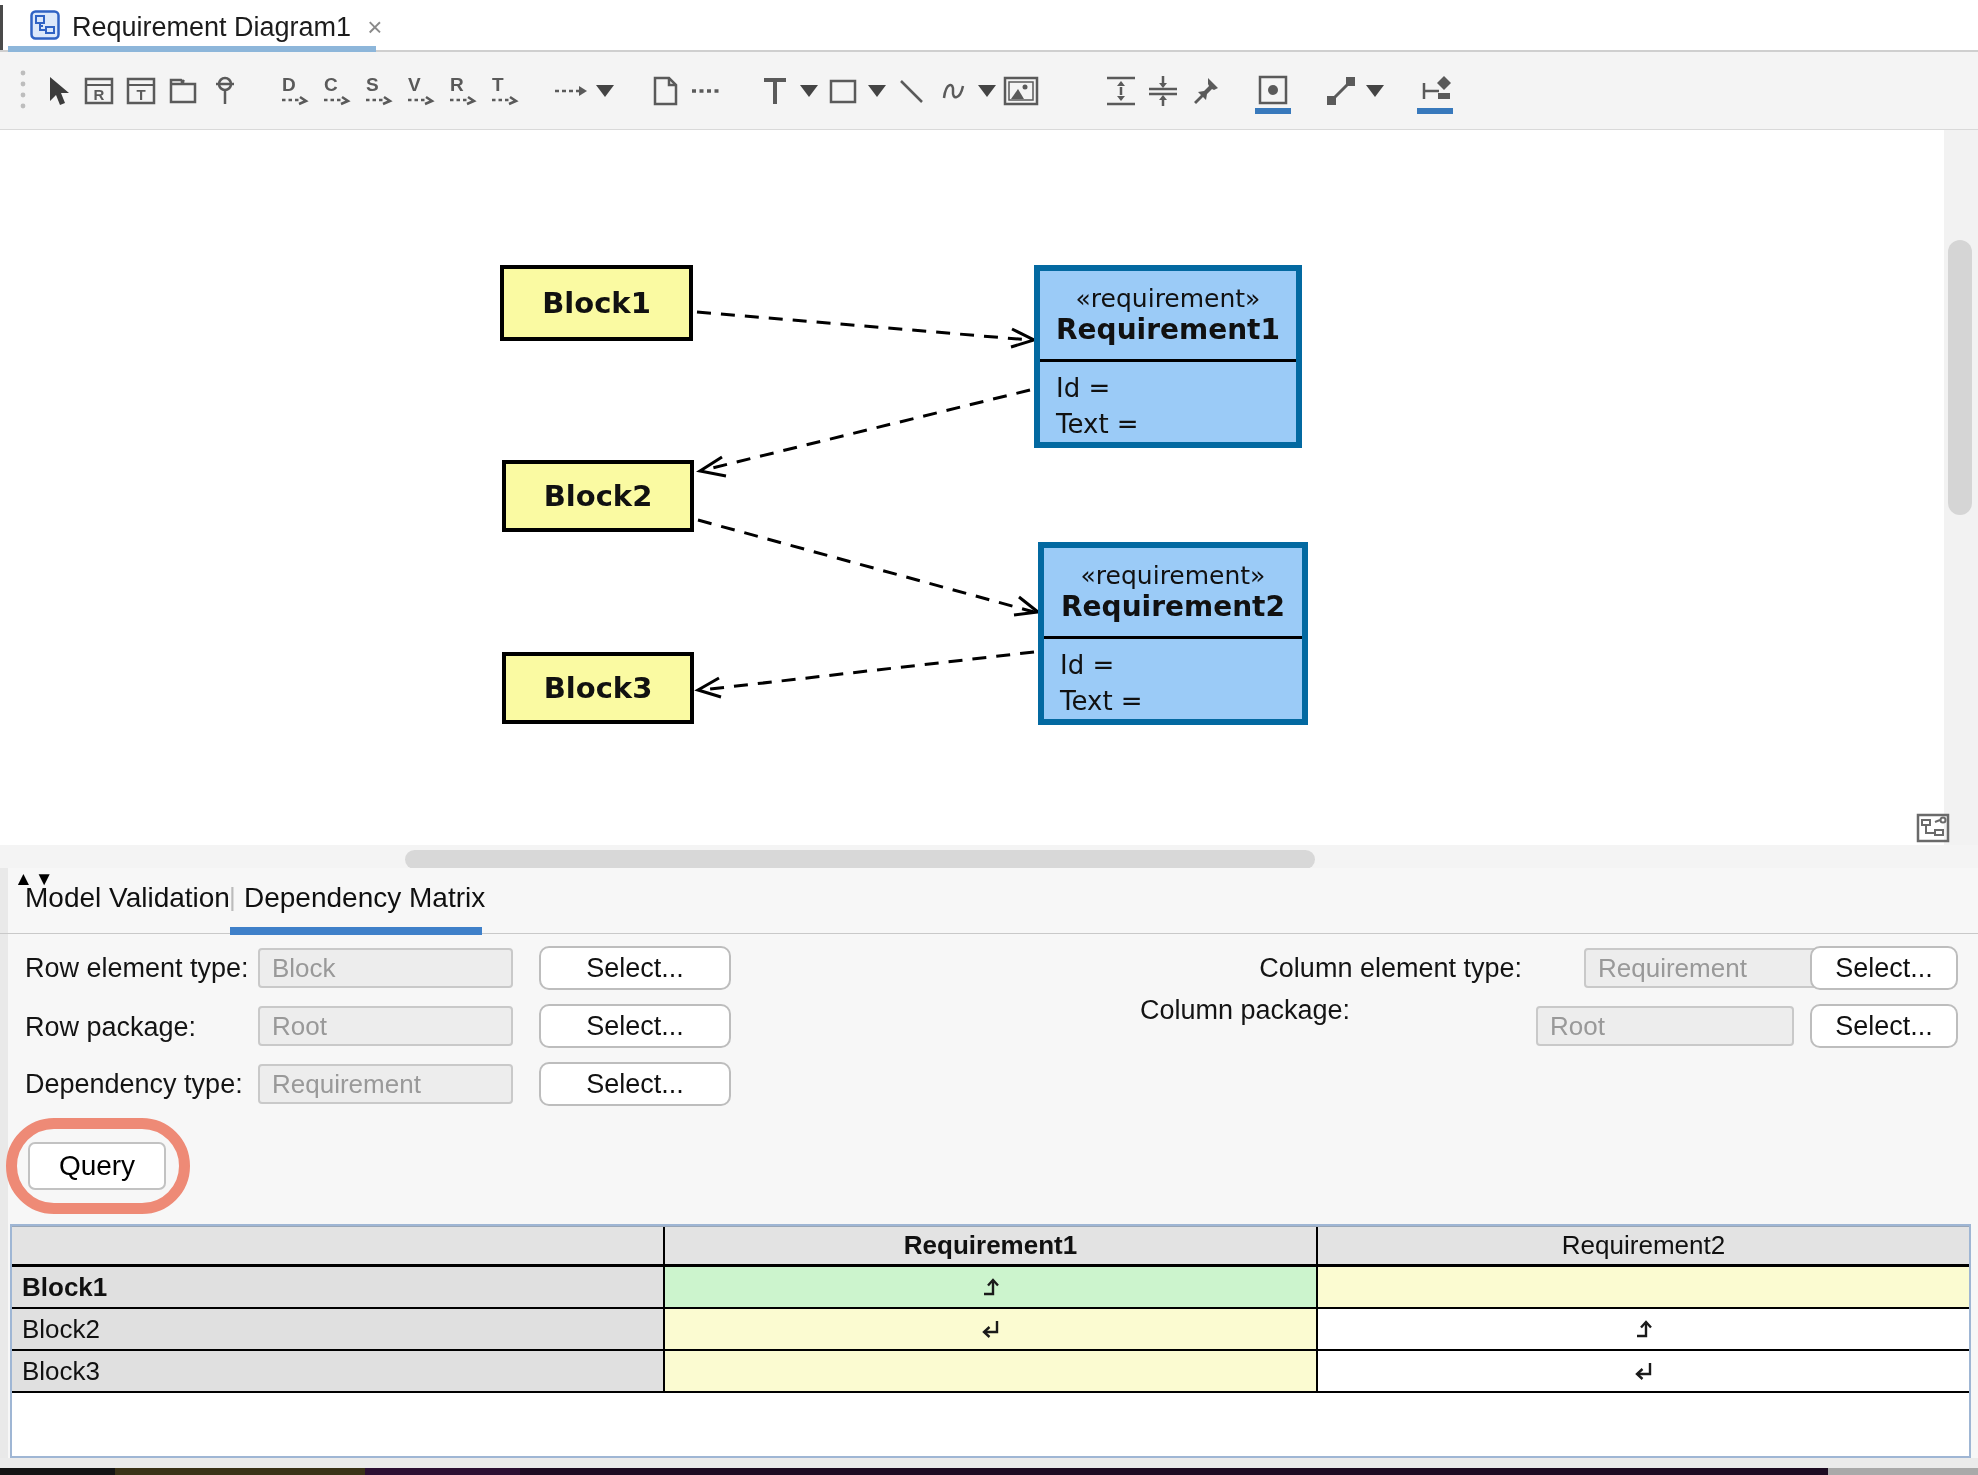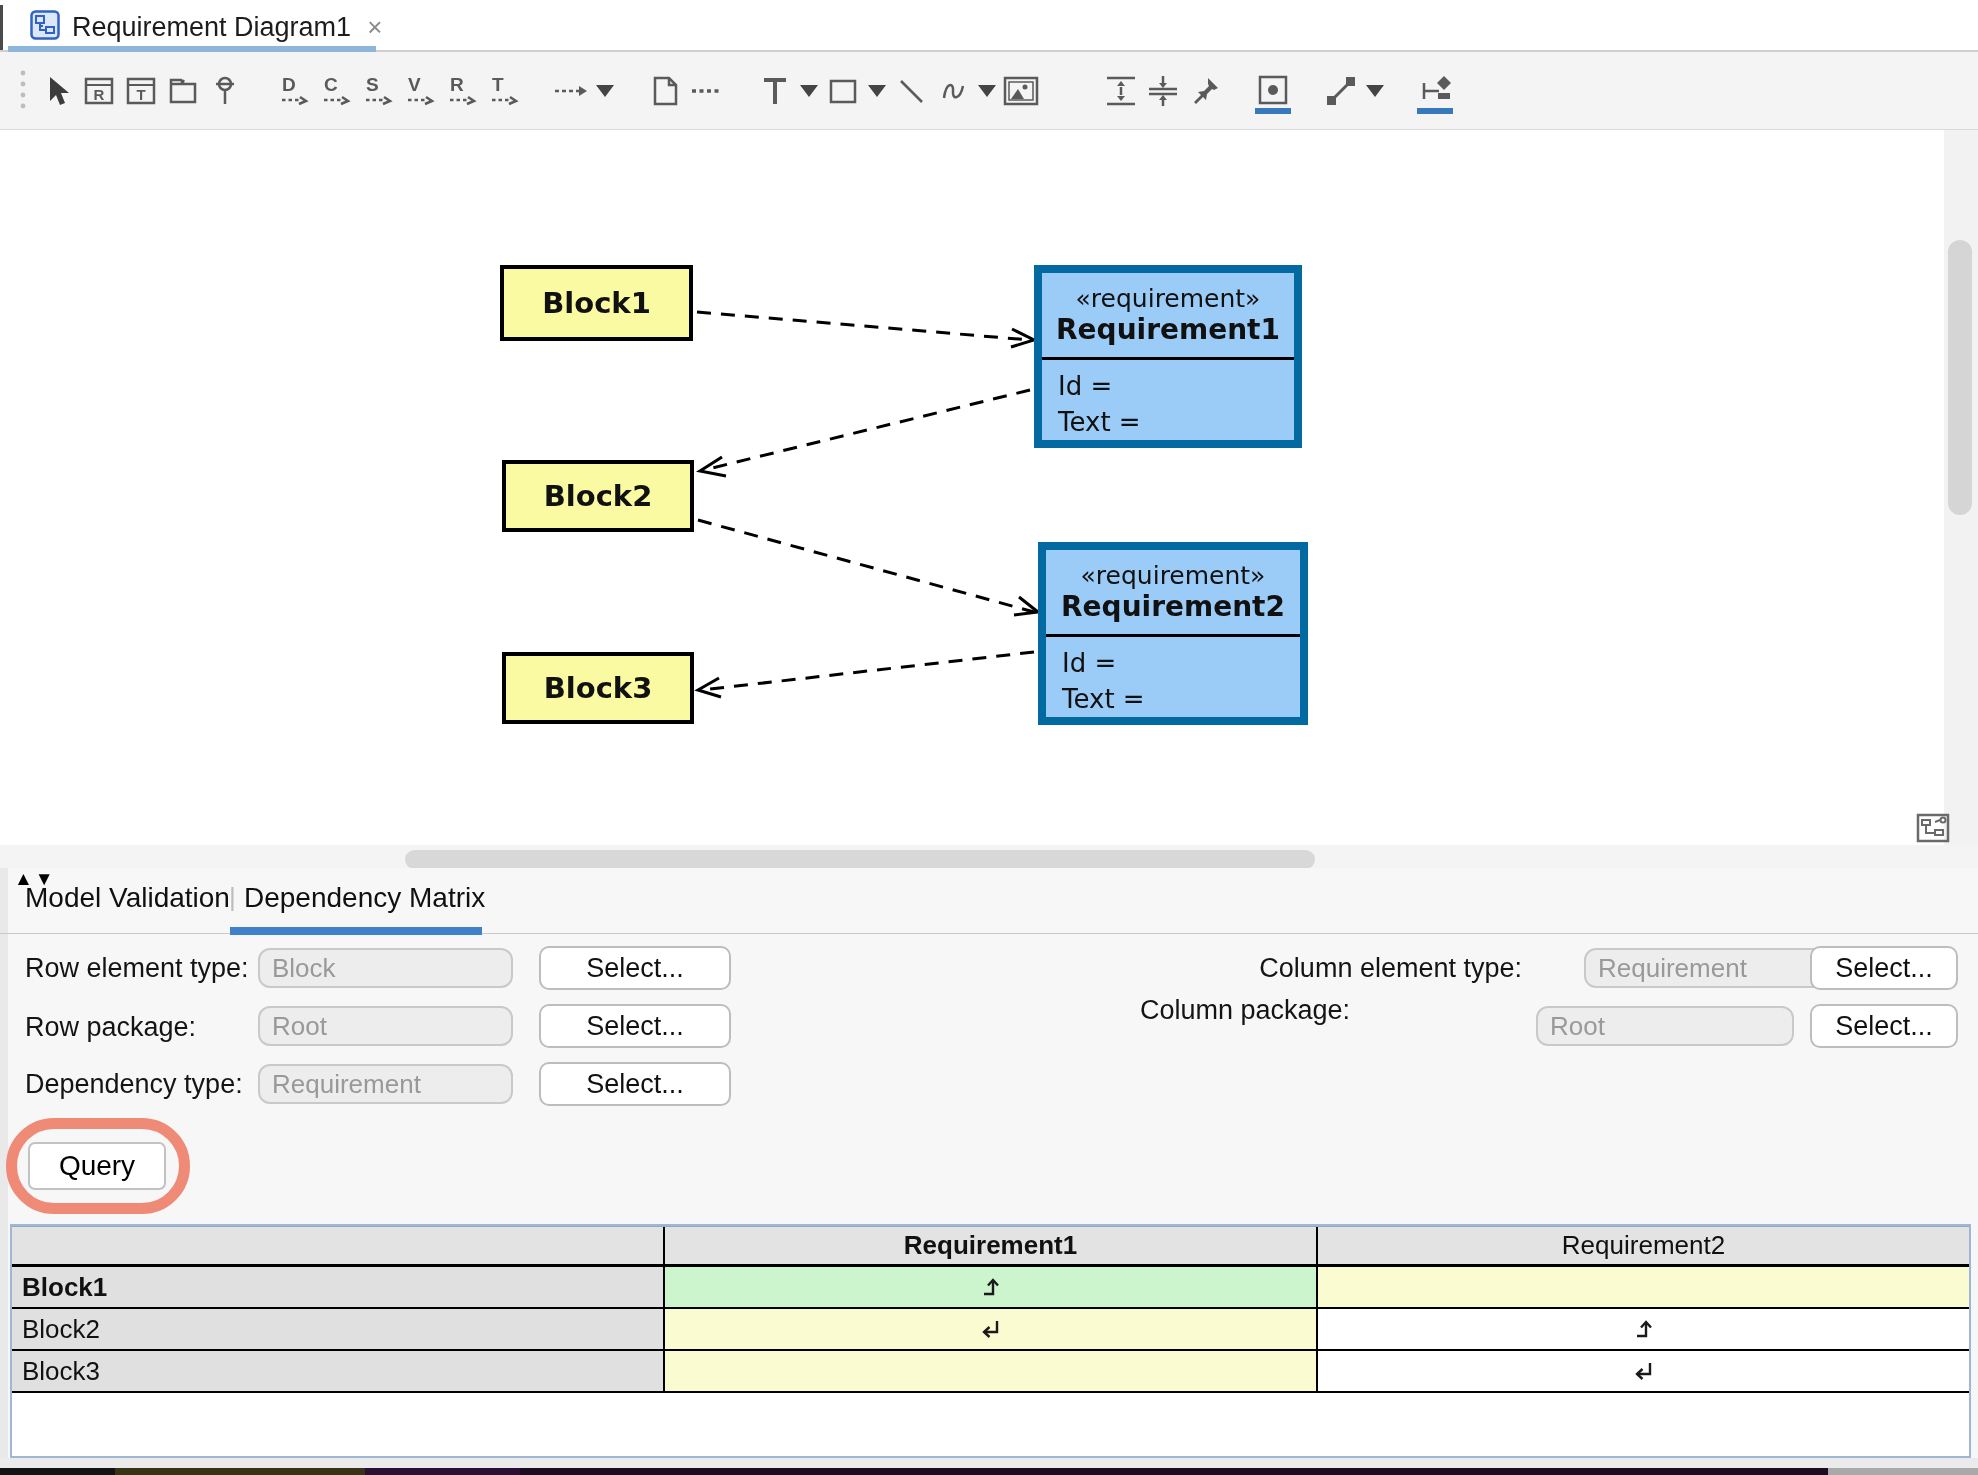--- a/index.html
+++ b/index.html
@@ -24,21 +24,21 @@
   .tool svg { display:block; }
   .caret { width:0; height:0; border-left:9px solid transparent; border-right:9px solid transparent; border-top:12px solid #444; }
   .gapL { margin-left:26px; }
   .gapXL { margin-left:58px; }
 
   
   #canvas { position:absolute; left:0; top:130px; width:1978px; height:715px; background:#fff; }
   #arrow-layer { position:absolute; left:0; top:0; }
   .block { position:absolute; background:#fafaa2; border:4px solid #000; display:flex; align-items:center; justify-content:center;
            font-family:"DejaVu Sans", sans-serif; font-weight:bold; font-size:29px; color:#111; }
-  .req { position:absolute; background:#9bcbf7; border:8px solid #0369a1; display:flex; flex-direction:column;
+  .req { position:absolute; background:#9bcbf7; border:6px solid #0369a1; display:flex; flex-direction:column;
          font-family:"DejaVu Sans", sans-serif; color:#111; }
   .req-head { height:95px; border-bottom:3px solid #000; display:flex; flex-direction:column; align-items:center; justify-content:center; }
   .req-stereo { font-size:25px; }
   .req-name { font-size:28px; font-weight:bold; }
   .req-body { flex:1; padding:8px 0 0 16px; font-size:26px; line-height:36px; }
 
   
   #v-scroll-track { position:absolute; left:1944px; top:0px; width:34px; height:715px; background:#f2f2f2; }
   #v-scroll-thumb { position:absolute; left:4px; top:110px; width:24px; height:275px; background:#d5d5d5; border-radius:12px; }
   #overview-button { position:absolute; left:1914px; top:680px; width:38px; height:36px; display:flex; align-items:center; justify-content:center; }
@@ -54,21 +54,21 @@
   #panel-left-edge { position:absolute; left:0; top:0; width:8px; height:607px; background:#e9e9e9; }
   #collapse-arrows { position:absolute; left:14px; top:0px; font-size:19px; letter-spacing:2px; color:#000; }
   .ptab-row { position:absolute; left:0; top:8px; width:1653px; height:42px; }
   #ptab-line { position:absolute; left:0; top:57px; width:1978px; height:1px; background:#c9c9c9; }
   .ptab { position:absolute; top:6px; font-size:28px; color:#101010; }
   #ptab-sep { position:absolute; left:229px; top:6px; font-size:26px; color:#bbb; }
   #dm-underline { position:absolute; left:230px; top:51px; width:252px; height:8px; background:#3f80c9; }
 
   
   .flabel { position:absolute; font-size:27px; color:#141414; line-height:40px; }
-  .ffield { position:absolute; height:40px; background:#ededed; border:2px solid #c9c9c9; border-radius:12px;
+  .ffield { position:absolute; height:40px; background:#ededed; border:2px solid #c9c9c9; border-radius:4px;
             font-size:26px; color:#999; line-height:36px; padding-left:12px; overflow:hidden; white-space:nowrap; }
   .fbtn { position:absolute; height:44px; background:#fff; border:2px solid #bdbdbd; border-radius:10px;
           font-size:27px; color:#111; display:flex; align-items:center; justify-content:center; }
   #query-btn { position:absolute; left:28px; top:274px; width:138px; height:48px; background:#fff;
                border:2px solid #c2c2c2; border-radius:7px; font-size:28px; display:flex; align-items:center; justify-content:center; }
   #query-annotation { position:absolute; left:6px; top:250px; width:184px; height:96px;
                       border:11px solid #ee8a76; border-radius:48px; pointer-events:none; }
 
   
   #matrix { position:absolute; left:10px; top:356px; width:1961px; height:234px; border:2px solid #9fb6d4; background:#fff; overflow:hidden; }

